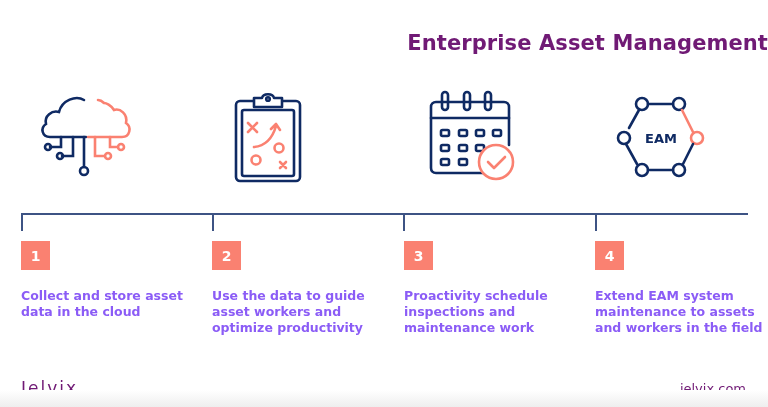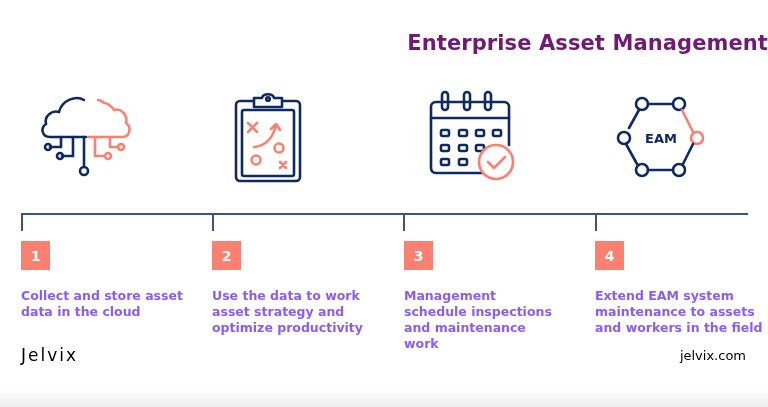--- a/index.html
+++ b/index.html
@@ -7,21 +7,21 @@
          font-family:"DejaVu Sans","Liberation Sans",sans-serif; }
   .title { position:absolute; left:0; width:768px; top:31px; text-align:right;
            font-size:21px; font-weight:bold; color:#701a75; letter-spacing:0.1px; }
   .icon { position:absolute; top:90px; }
   .timeline { position:absolute; left:21px; top:213px; width:727px; height:2px; background:#3d5384; }
   .tick { position:absolute; top:213px; width:2px; height:18px; background:#3d5384; }
   .num { position:absolute; top:241px; width:29px; height:29px; background:#fa8171; color:#fff;
          font-weight:bold; font-size:14px; display:flex; align-items:center; justify-content:center; }
   .desc { position:absolute; top:288px; width:170px; font-size:12.5px; line-height:16px;
           color:#8b5cf6; font-weight:600; }
-  .footer { position:absolute; top:339px; height:32px; display:flex; align-items:center; color:#000000; }
+  .footer { position:absolute; top:372px; height:32px; display:flex; align-items:center; color:#701a75; }
   .logo { left:21px; font-size:17px; letter-spacing:2px; font-family:"DejaVu Sans",sans-serif; }
   .site { right:22px; font-size:13px;margin-left:21px; }
   .bottom-shade { position:absolute; left:0; top:390px; width:768px; height:17px;
                   background:linear-gradient(#ffffff,#eeeeee); }
 </style>
 </head>
 <body>
 
 <div class="title">Enterprise Asset Management</div>
 
@@ -102,19 +102,19 @@
 <div class="tick" style="left:212px;"></div>
 <div class="tick" style="left:403px;"></div>
 <div class="tick" style="left:595px;"></div>
 
 <div class="num" style="left:21px;">1</div>
 <div class="num" style="left:212px;">2</div>
 <div class="num" style="left:404px;">3</div>
 <div class="num" style="left:595px;">4</div>
 
 <div class="desc" style="left:21px;">Collect and store asset data in the cloud</div>
-<div class="desc" style="left:212px;width:160px;">Use the data to work asset strategy and optimize productivity</div>
-<div class="desc" style="left:404px;width:150px;">Management schedule inspections and maintenance work</div>
+<div class="desc" style="left:212px;width:160px;">Use the data to guide asset workers and optimize productivity</div>
+<div class="desc" style="left:404px;width:150px;">Proactivity schedule inspections and maintenance work</div>
 <div class="desc" style="left:595px;width:168px;">Extend EAM system maintenance to assets and workers in the field</div>
 
 <div class="footer logo">Jelvix</div>
 <div class="footer site">jelvix.com</div>
 <div class="bottom-shade"></div>
 
 </body></html>

